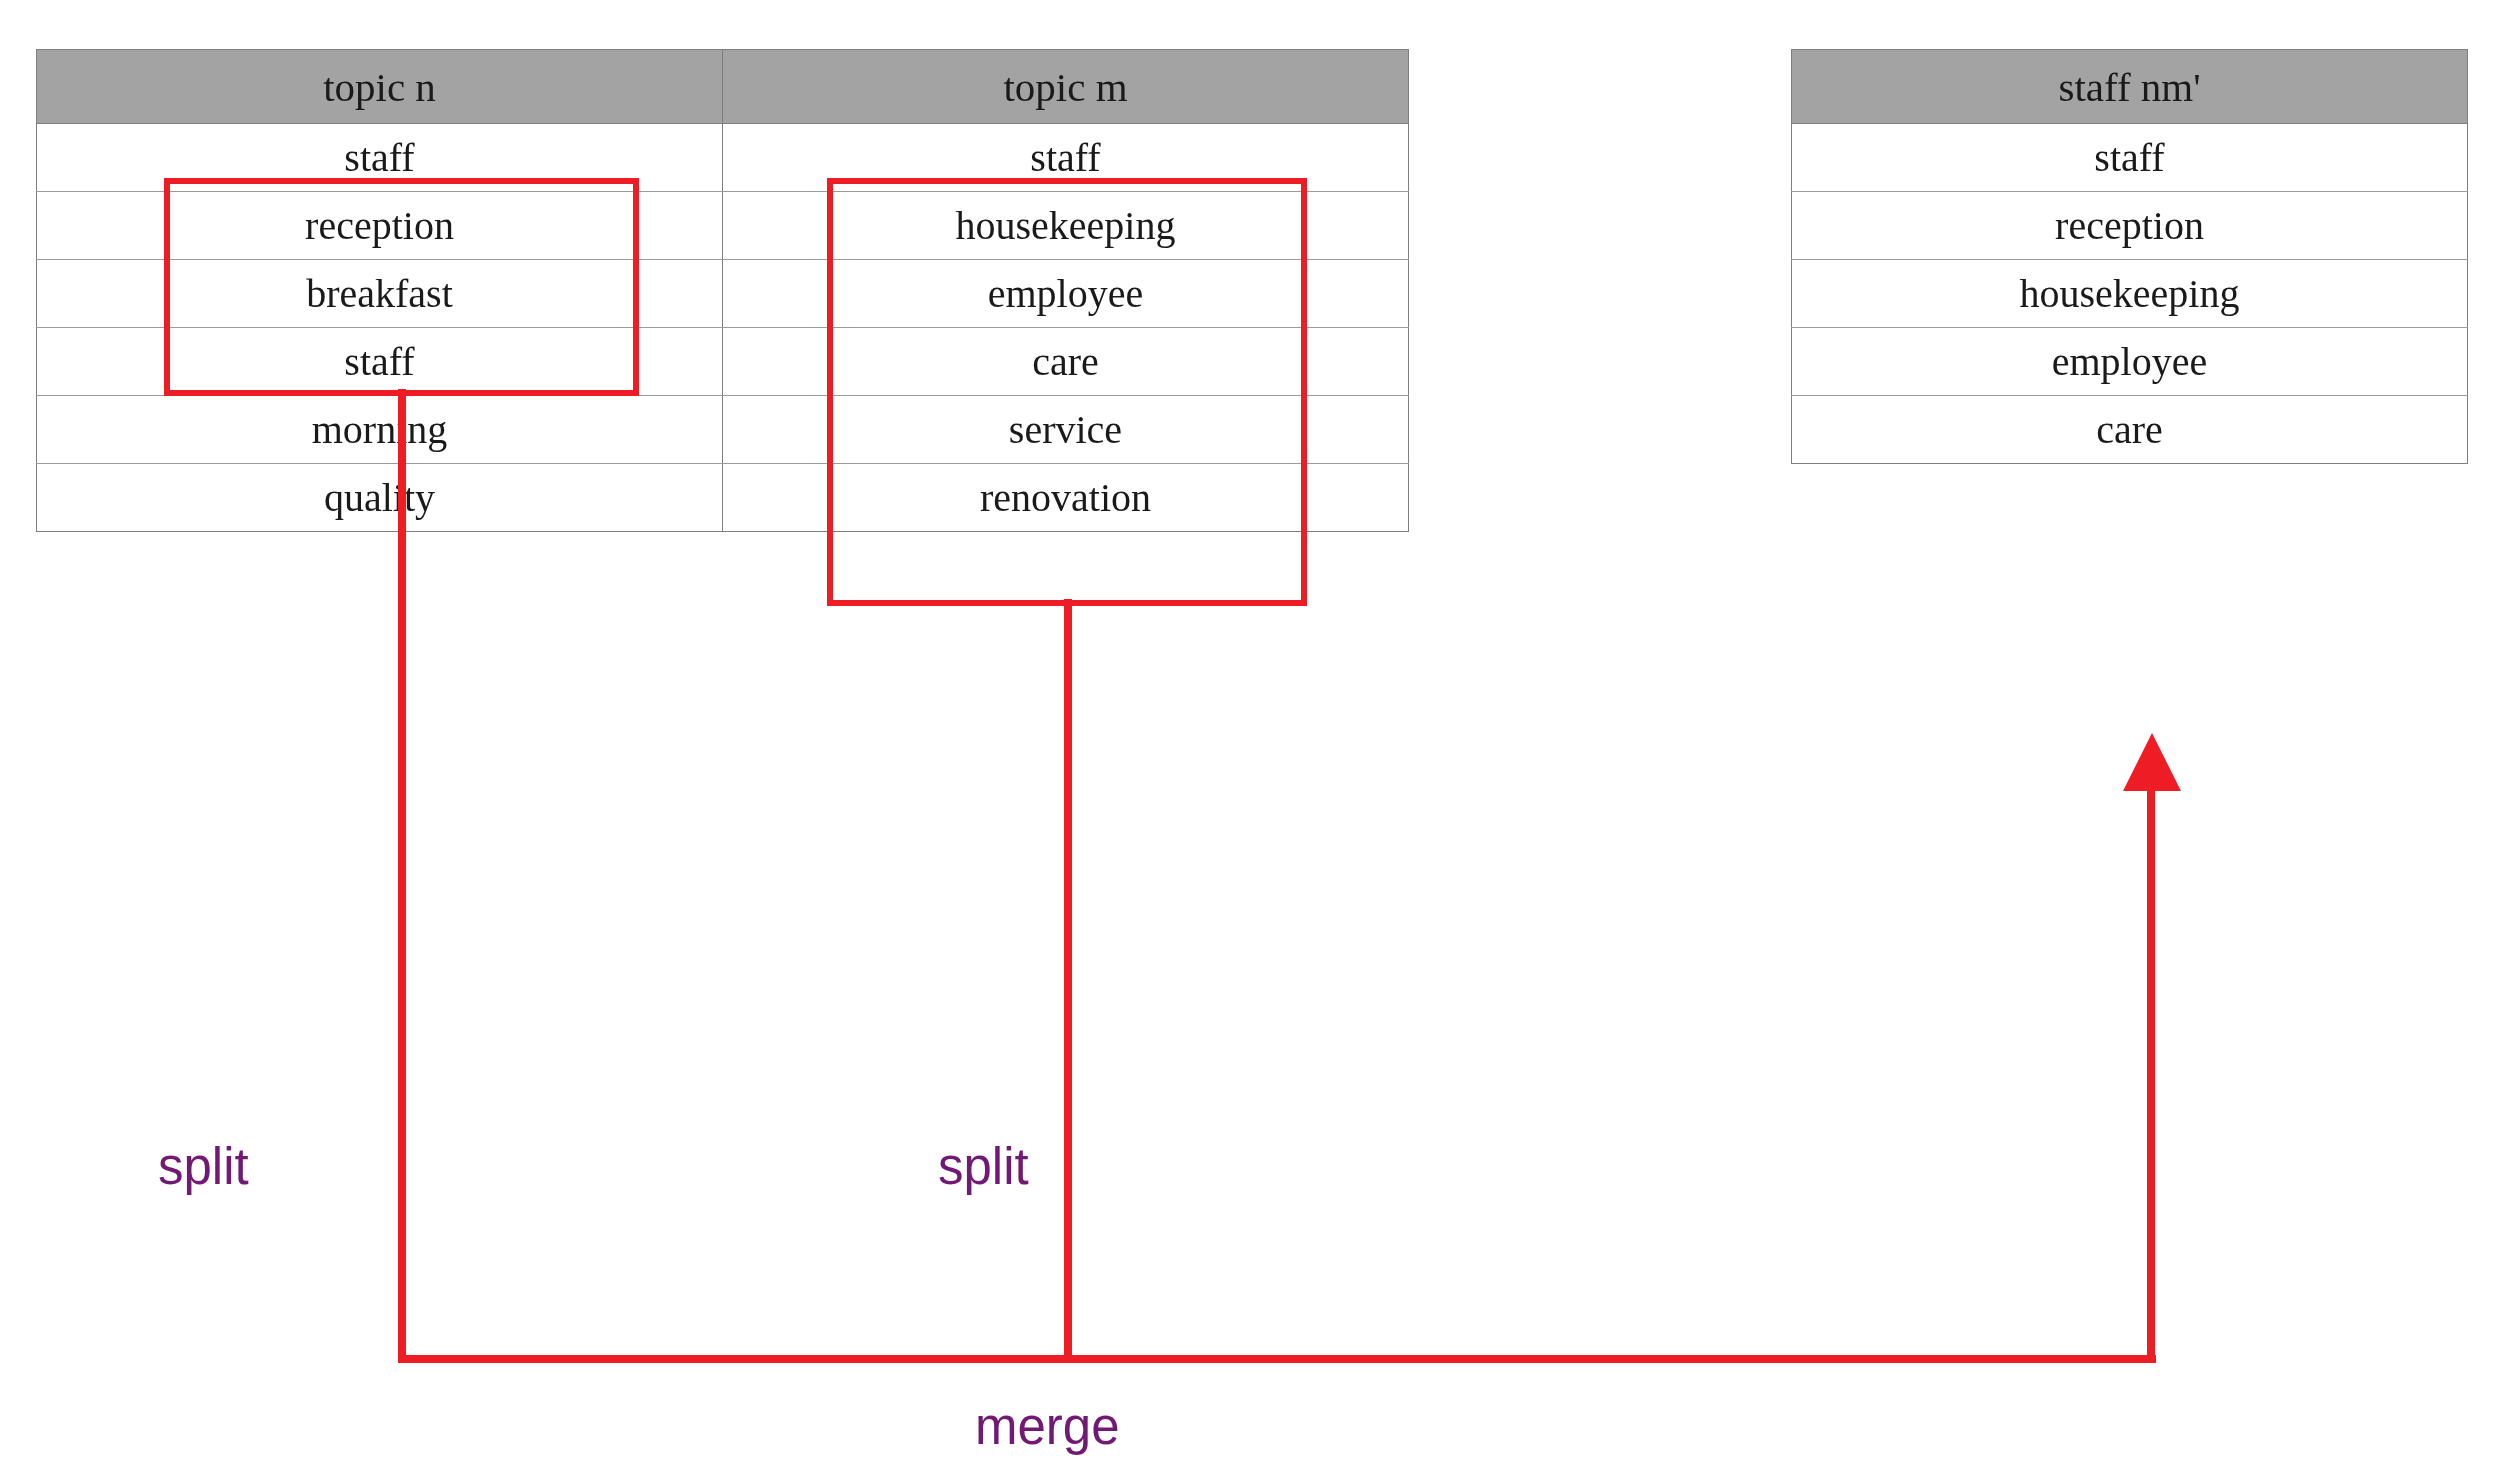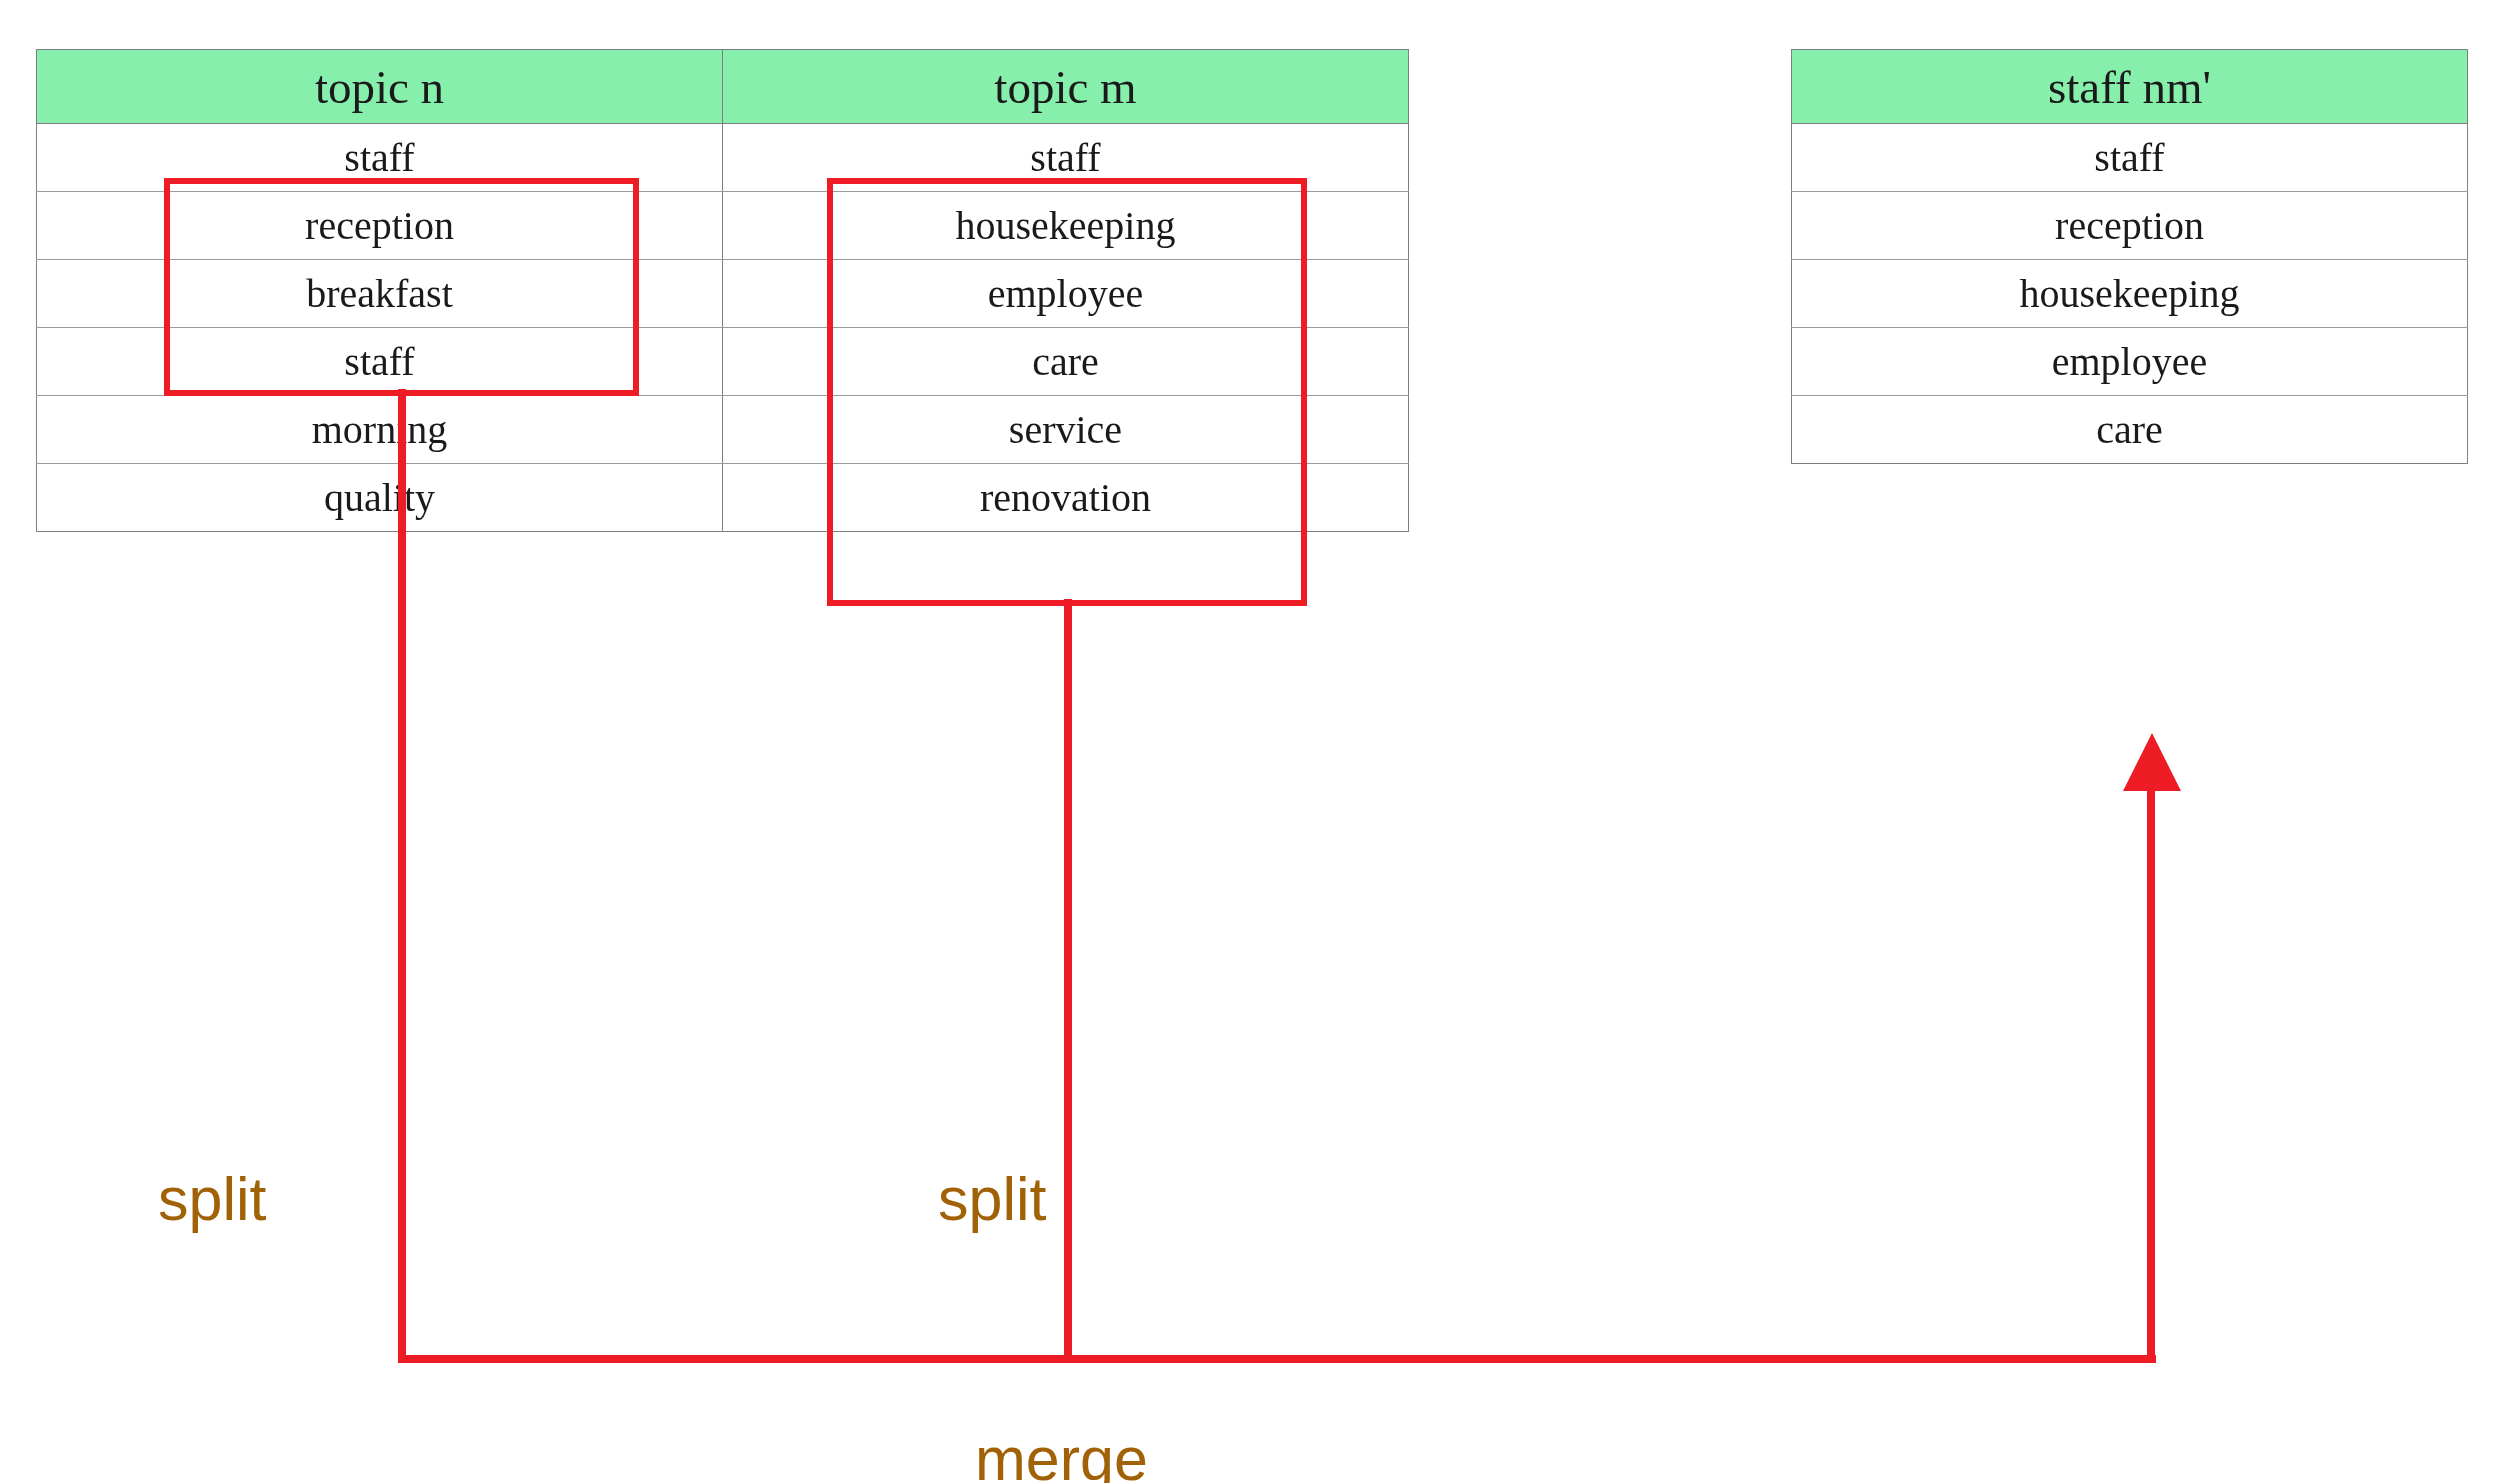--- a/index.html
+++ b/index.html
@@ -28,23 +28,23 @@
   .topic-table th,
   .topic-table td {
     border: 1.9px solid #7e7e7e;
     text-align: center;
     font-family: "Liberation Serif", "DejaVu Serif", serif;
     font-weight: normal;
     color: #1a1a1a;
     padding: 0;
   }
   .topic-table th {
-    background: #86efac;
+    background: #a3a3a3;
     height: 73px;
-    font-size: 47px;
+    font-size: 41px;
     border-bottom: 1.9px solid #7e7e7e;
   }
   .topic-table td {
     height: 67px;
     font-size: 40px;
     border-top: 0.9px solid #9b9b9b;
     border-bottom: 0.9px solid #9b9b9b;
   }
   .topic-table tr:last-child td { border-bottom: 1.9px solid #7e7e7e; }
 
@@ -97,24 +97,23 @@
     width: 0; height: 0;
     border-left: 29px solid transparent;
     border-right: 29px solid transparent;
     border-bottom: 58px solid #ee1c25;
   }
 
   
   .caption {
     position: absolute;
     font-family: "Liberation Sans", "DejaVu Sans", sans-serif;
-    font-size: 61px;
-    color: #a16207;
+    font-size: 51px;
+    color: #701a75;
     white-space: nowrap;
-    margin-top: 27px;
   }
   #caption-split-n { left: 158px; top: 1137px; }
   #caption-split-m { left: 938px; top: 1137px; }
   #caption-merge  { left: 975px; top: 1397px; }
 </style>
 </head>
 <body>
 
 <div id="canvas">
 

